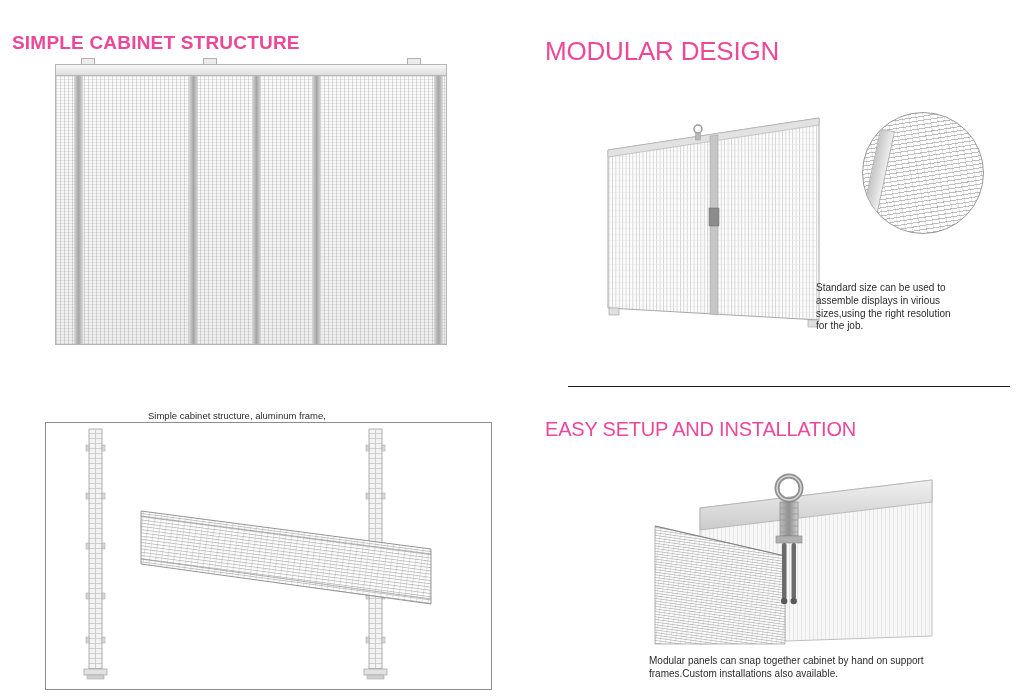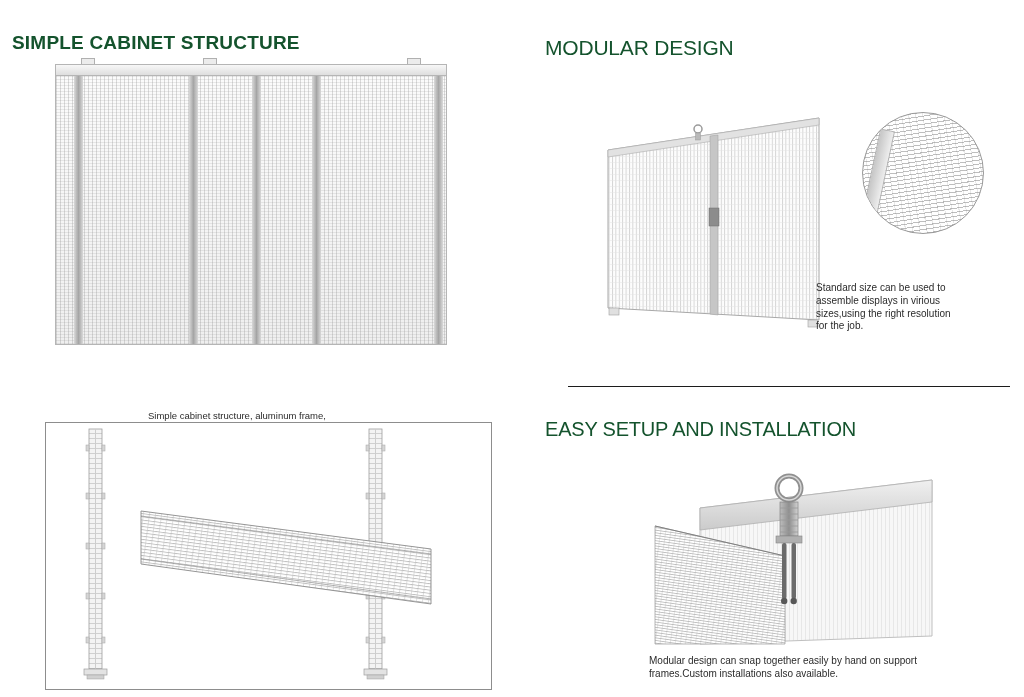--- a/index.html
+++ b/index.html
@@ -1,23 +1,23 @@
 <!DOCTYPE html>
 <html><head>
 <meta charset="utf-8">
 <style>
   html,body { margin:0; padding:0; background:#fff; }
   .page {
     position:relative; width:1024px; height:697px; overflow:hidden;
     background:#ffffff; font-family:"Liberation Sans", sans-serif;
   }
   
-  .heading { position:absolute; margin:0; color:#14532d; font-weight:700; letter-spacing:-0.2px; }
+  .heading { position:absolute; margin:0; color:#ec4899; font-weight:700; letter-spacing:-0.2px; }
   .h-cabinet { left:12px; top:32px; font-size:19px; letter-spacing:0.2px; }
-  .h-modular { left:545px; top:36px; font-size:21px; font-weight:500; }
+  .h-modular { left:545px; top:36px; font-size:26px; font-weight:500; }
   .h-setup   { left:545px; top:418px; font-size:20px; font-weight:500;text-align:right; }
   
   .caption { position:absolute; color:#2b2b2b; white-space:pre-line; line-height:1.28; }
   .cap-cabinet { left:148px; top:366px; width:220px; font-size:9.5px;margin-top:44px; }
   .cap-modular { left:816px; top:272px; width:158px; font-size:10px; }
   .cap-setup   { left:649px; top:645px; width:345px; font-size:10px; }
   
   .cabinet-illo { position:absolute; left:55px; top:64px; width:392px; height:281px; }
   .cab-tab { position:absolute; top:-6px; width:14px; height:7px; background:#ececec;
              border:1px solid #b0b0b0; border-bottom:none; box-sizing:border-box; }
@@ -189,16 +189,16 @@
       <line x1="135" y1="66" x2="153" y2="66" stroke="#9a9a9a" stroke-width="0.8"></line>
       <line x1="135" y1="72" x2="153" y2="72" stroke="#9a9a9a" stroke-width="0.8"></line>
       <rect x="131" y="76" width="26" height="7" fill="#b0b0b0" stroke="#858585" stroke-width="0.6"></rect>
       <rect x="137" y="83" width="4.5" height="56" rx="2" fill="#6b6b6b"></rect>
       <rect x="146.5" y="83" width="4.5" height="56" rx="2" fill="#6b6b6b"></rect>
       <circle cx="139.2" cy="141" r="3.2" fill="#585858"></circle>
       <circle cx="148.7" cy="141" r="3.2" fill="#585858"></circle>
     </svg>
   </div>
 
-  <p class="caption cap-setup">Modular design can snap together easily by hand on support
+  <p class="caption cap-setup">Modular panels can snap together cabinet by hand on support
 frames.Custom installations also available.</p>
 
 </div>
 
 </body></html>

